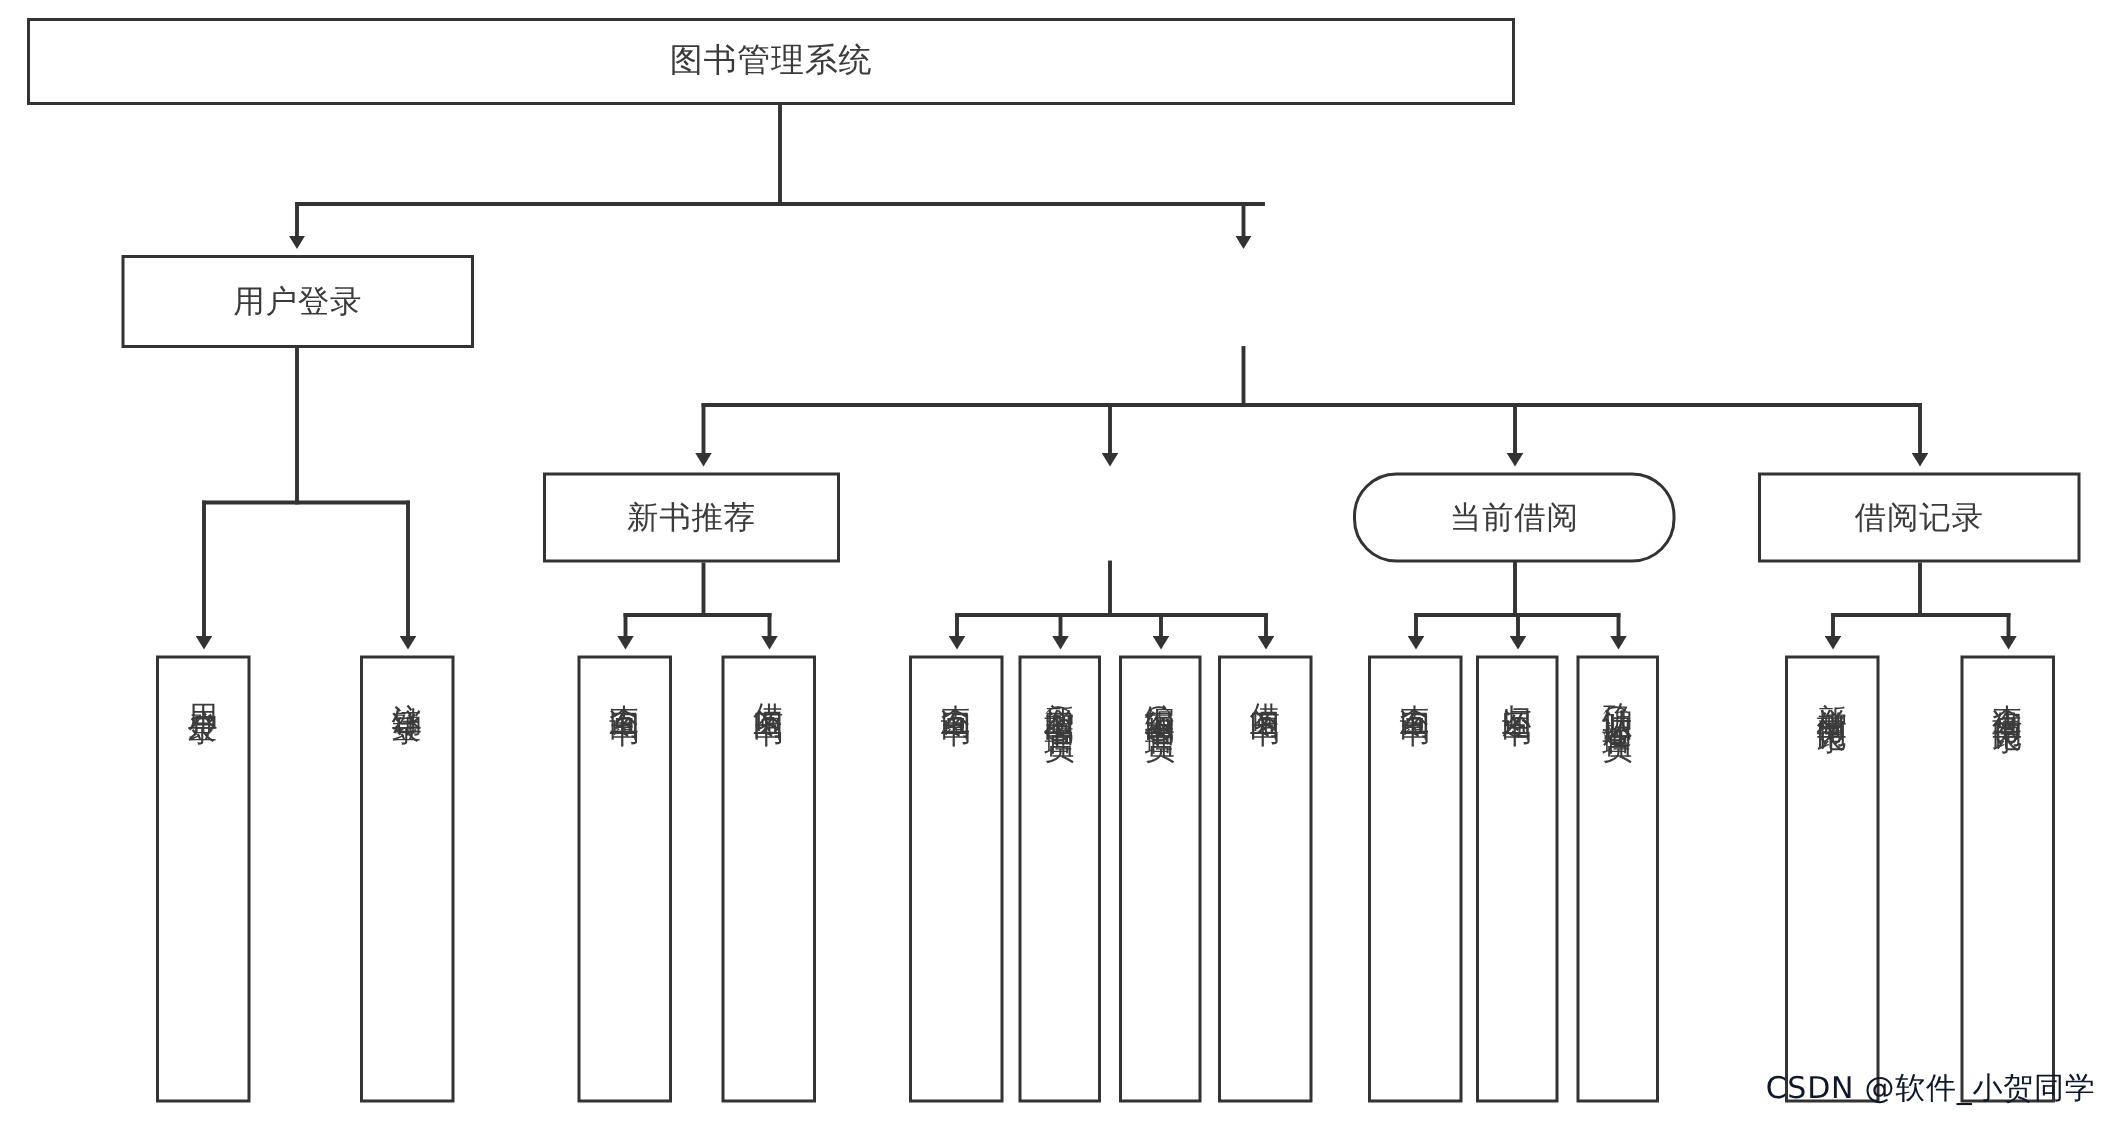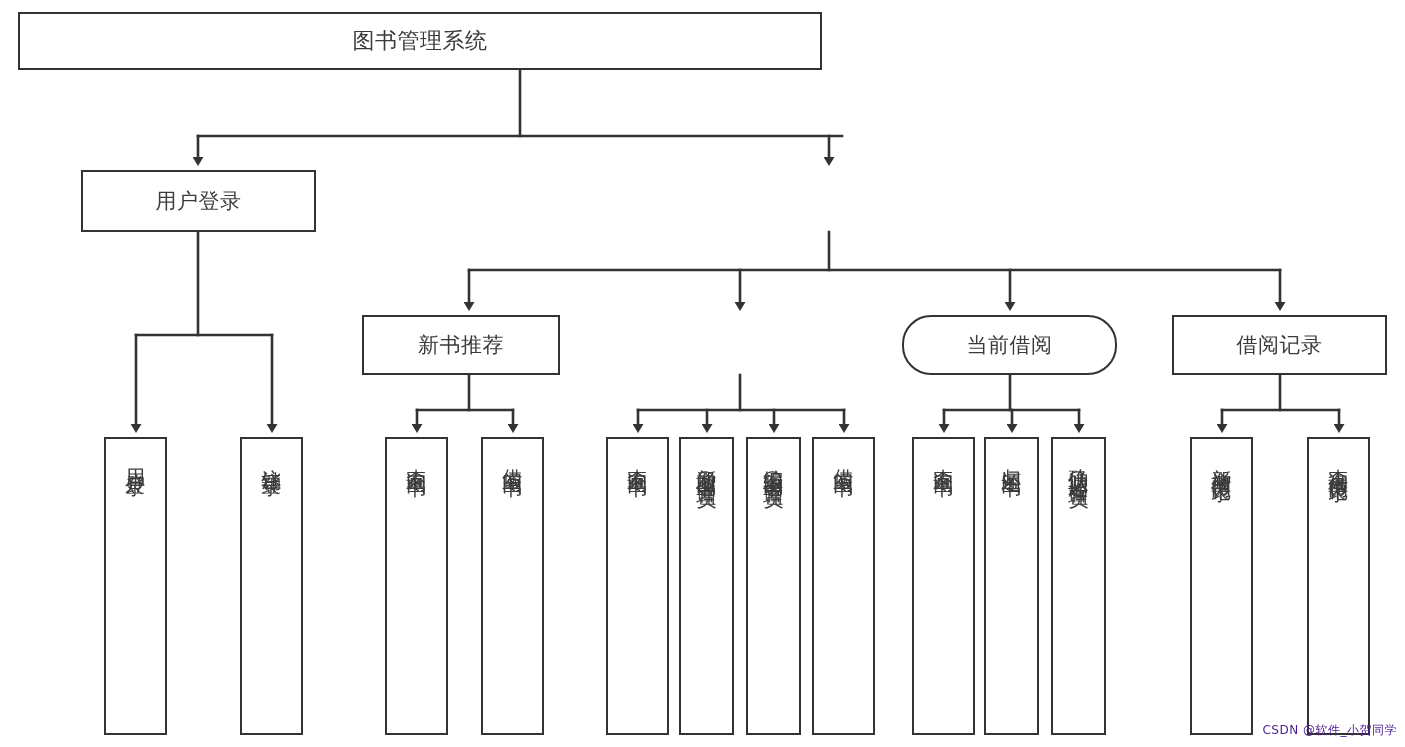--- a/index.html
+++ b/index.html
@@ -54,22 +54,22 @@
     writing-mode:vertical-rl;
     text-orientation:upright;
     font-size:20px;
     line-height:1.12;
     letter-spacing:3px;
     white-space:nowrap;
   }
   #watermark{
     position:absolute;
     right:8px;bottom:8px;
-    font-size:12px;
-    color:#4c1d95;
+    font-size:20px;
+    color:#0f172a;
     letter-spacing:0.5px;
     z-index:3;
     white-space:nowrap;
     font-family:"DejaVu Sans","Liberation Sans",sans-serif;
   }
 </style>
 </head>
 <body>
 
 <div id="diagram">
@@ -117,21 +117,21 @@
       <path d="M1012,410 L1012,425" marker-end="url(#arrow)"></path>
       <path d="M1079,410 L1079,425" marker-end="url(#arrow)"></path>
 
       <path d="M1280,375 L1280,410"></path>
       <path d="M1222,410 L1339,410"></path>
       <path d="M1222,410 L1222,425" marker-end="url(#arrow)"></path>
       <path d="M1339,410 L1339,425" marker-end="url(#arrow)"></path>
     </g>
   </svg>
 
-  <div class="node horiz root" style="left:18px;top:12px;width:804px;height:58px;">
+  <div class="node horiz root" style="left:18px;top:12px;width:992px;height:58px;">
     <span class="label">图书管理系统</span>
   </div>
 
   <div class="node horiz" style="left:81px;top:170px;width:235px;height:62px;">
     <span class="label">用户登录</span>
   </div>
 
   <div class="node horiz" style="left:362px;top:315px;width:198px;height:60px;">
     <span class="label">新书推荐</span>
   </div>

